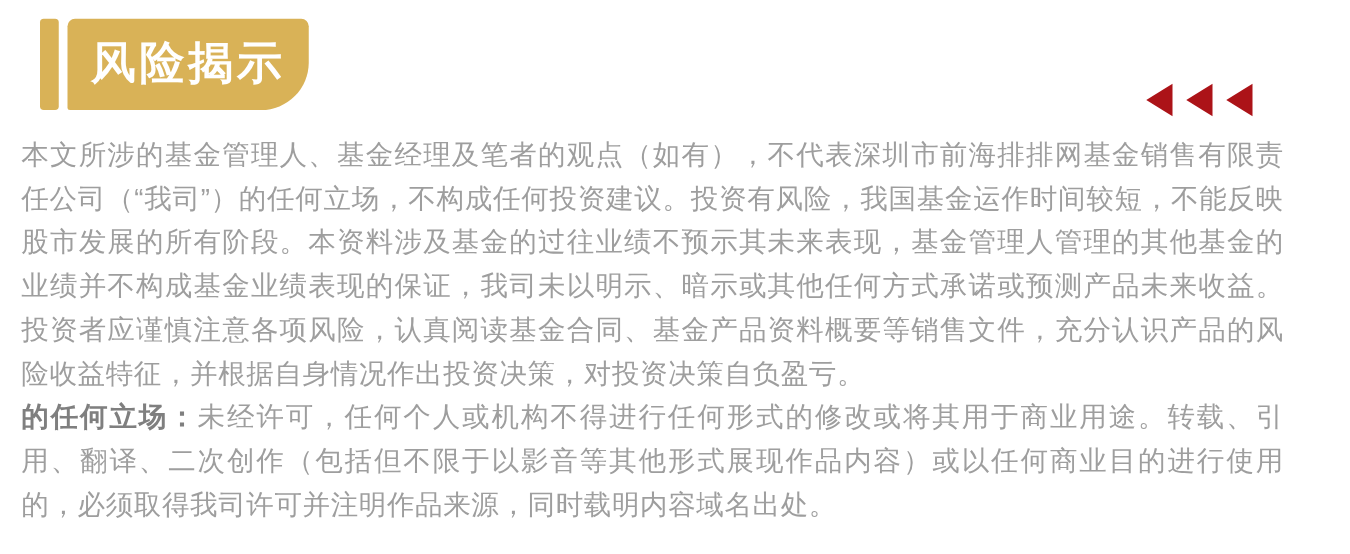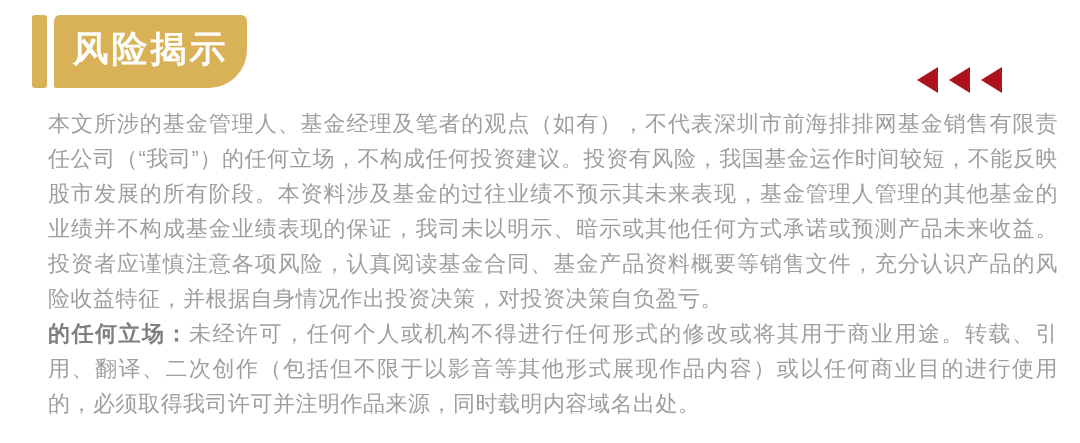--- a/index.html
+++ b/index.html
@@ -13,21 +13,21 @@
   body{
     width:1080px;height:443px;
     font-family:"Liberation Sans","DejaVu Sans",sans-serif;
     overflow:hidden;position:relative;
   }
   .page{width:1080px;height:443px;background:#ffffff;position:relative;}
 
   
   .header{
     position:absolute;top:14px;left:32px;right:32px;height:74px;
-    display:flex;align-items:center;
+    display:flex;align-items:flex-end;
   }
   .accent-bar{
     width:15px;height:73px;background:var(--gold);
     border-radius:3px;flex:0 0 auto;
   }
   .badge{
     margin-left:7px;width:193px;height:73px;background:var(--gold);
     border-radius:6px 6px 38px 2px;
     display:flex;align-items:center;justify-content:center;
     flex:0 0 auto;
@@ -42,21 +42,21 @@
   }
   .tri{
     width:0;height:0;
     border-top:13px solid transparent;
     border-bottom:13px solid transparent;
     border-right:21px solid var(--red);
   }
 
   
   .content{
-    position:absolute;top:106px;left:48px;width:1010px;
+    position:absolute;top:106px;left:17px;width:1010px;
   }
   .para{
     color:var(--body-gray);
     font-size:22px;line-height:35px;letter-spacing:0.5px;
     text-align:justify;text-justify:inter-ideograph;
   }
   .para strong{
     color:var(--bold-gray);font-weight:bold;
   }
 </style>

